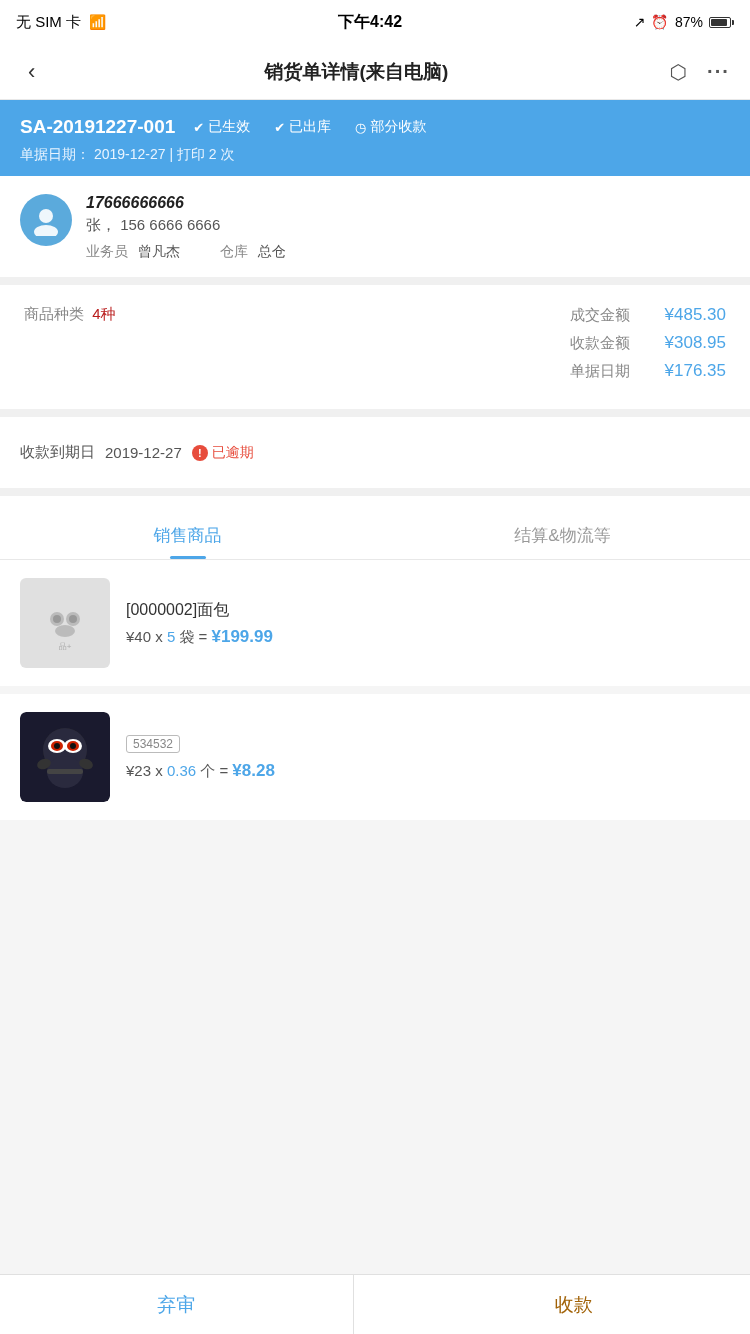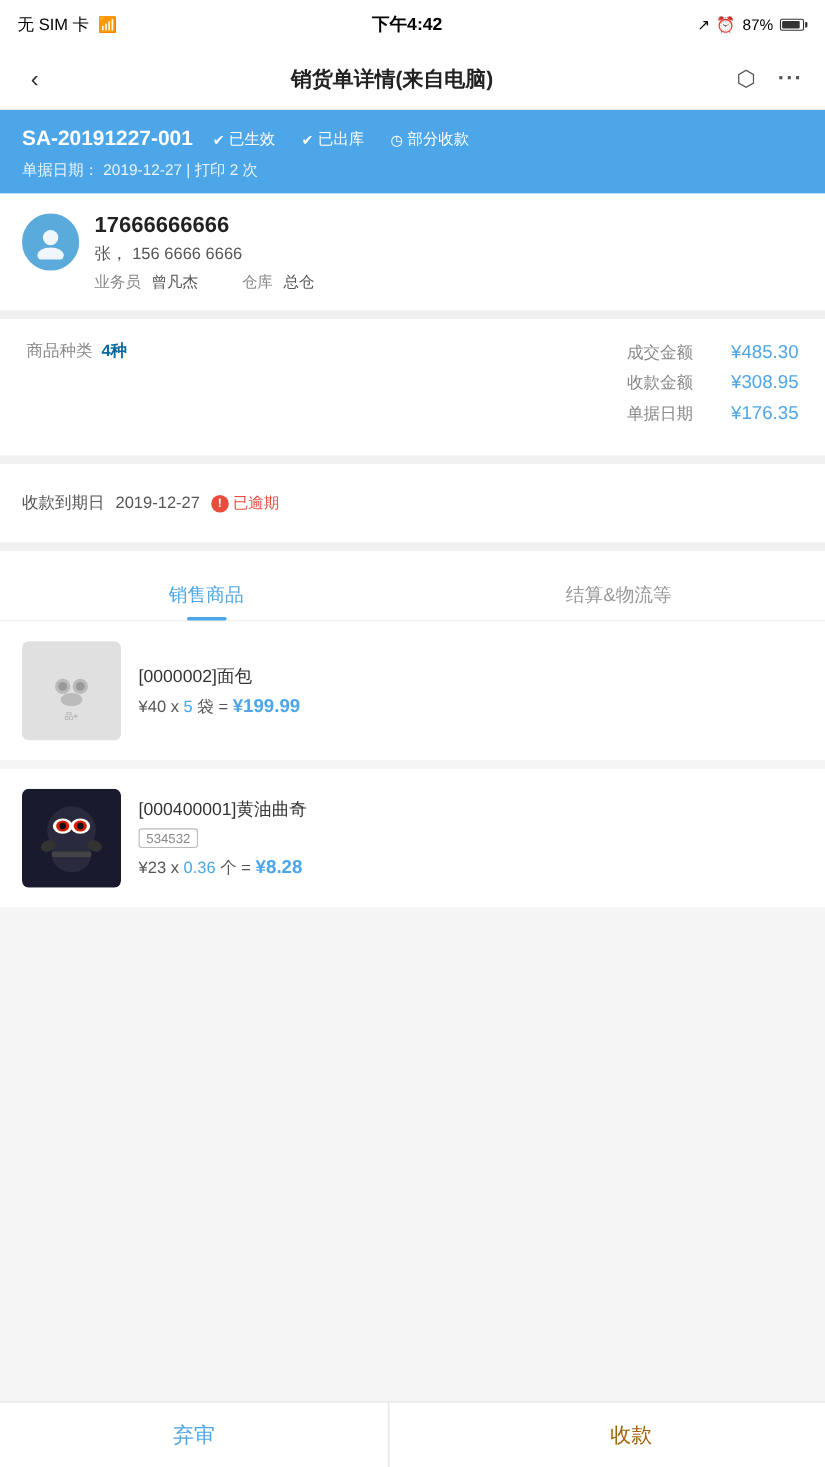--- a/index.html
+++ b/index.html
@@ -100,39 +100,39 @@
       align-items: flex-start;
       gap: 14px;
       border-bottom: 8px solid #f0f0f0;
     }
     .avatar {
       width: 52px; height: 52px; border-radius: 50%;
       background: #5baadc; display: flex; align-items: center; justify-content: center;
       flex-shrink: 0;
     }
     .customer-info { flex: 1; }
-    .customer-name { font-size: 20px; font-weight: 600; color: #222; margin-bottom: 4px; }
+    .customer-name { font-size: 16px; font-weight: 600; color: #222; margin-bottom: 4px; font-style: italic; }
     .customer-phone { font-size: 15px; color: #555; margin-bottom: 8px; }
     .customer-meta {
       display: flex; gap: 40px; font-size: 14px; color: #555;
     }
     .meta-label { color: #888; margin-right: 6px; }
 
     
     .summary-section {
       background: #fff;
       padding: 20px 24px;
       display: flex;
       align-items: flex-start;
       border-bottom: 8px solid #f0f0f0;
     }
     .summary-left { flex: 1; }
     .summary-item { font-size: 15px; color: #555; margin-bottom: 4px; }
     .summary-label { color: #888; }
-    .summary-value { font-weight: 700; color: #0369a1; margin-left: 4px; }
+    .summary-value { font-weight: 400; color: #b91c1c; margin-left: 4px; }
     .summary-right { text-align: right; }
     .amount-row { display: flex; justify-content: flex-end; align-items: center; gap: 16px; margin-bottom: 8px; }
     .amount-label { font-size: 15px; color: #888; }
     .amount-value { font-size: 17px; color: #4da6e8; font-weight: 500; min-width: 80px; text-align: right; }
 
     
     .due-section {
       background: #fff;
       padding: 26px 20px;
       display: flex;
@@ -399,21 +399,20 @@
 
         <ellipse cx="45" cy="60" rx="18" ry="16" fill="#2a2a3e"></ellipse>
 
         <rect x="27" y="57" width="36" height="5" rx="2" fill="#444"></rect>
 
         <ellipse cx="24" cy="52" rx="7" ry="5" fill="#333" transform="rotate(-20,24,52)"></ellipse>
         <ellipse cx="66" cy="52" rx="7" ry="5" fill="#333" transform="rotate(20,66,52)"></ellipse>
       </svg>
     </div>
     <div class="product-info">
-      <div class="product-name">[000400001]黄油曲奇</div>
       <div class="product-tag">534532</div>
       <div class="product-price-line">
         <span>¥23</span>
         <span> x </span>
         <span class="price-qty">0.36</span>
         <span>个</span>
         <span> = </span>
         <span class="price-total">¥8.28</span>
       </div>
     </div>

